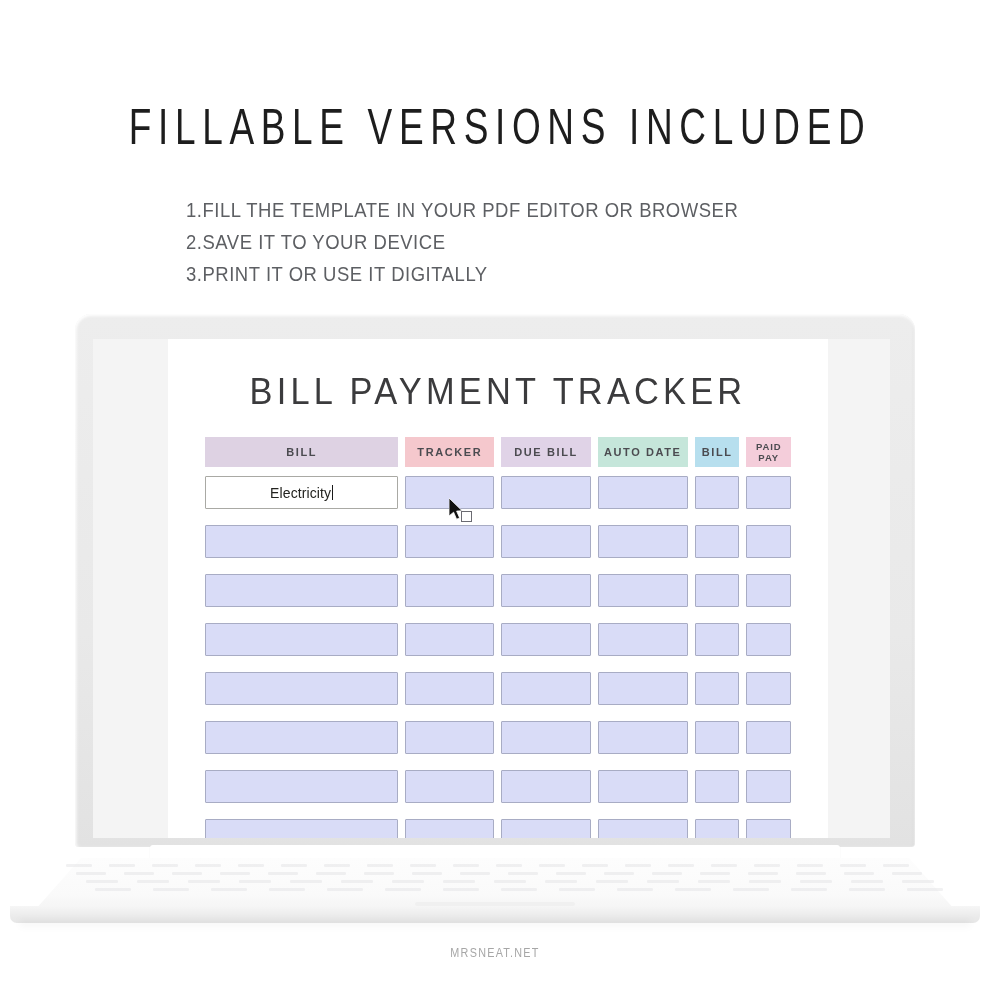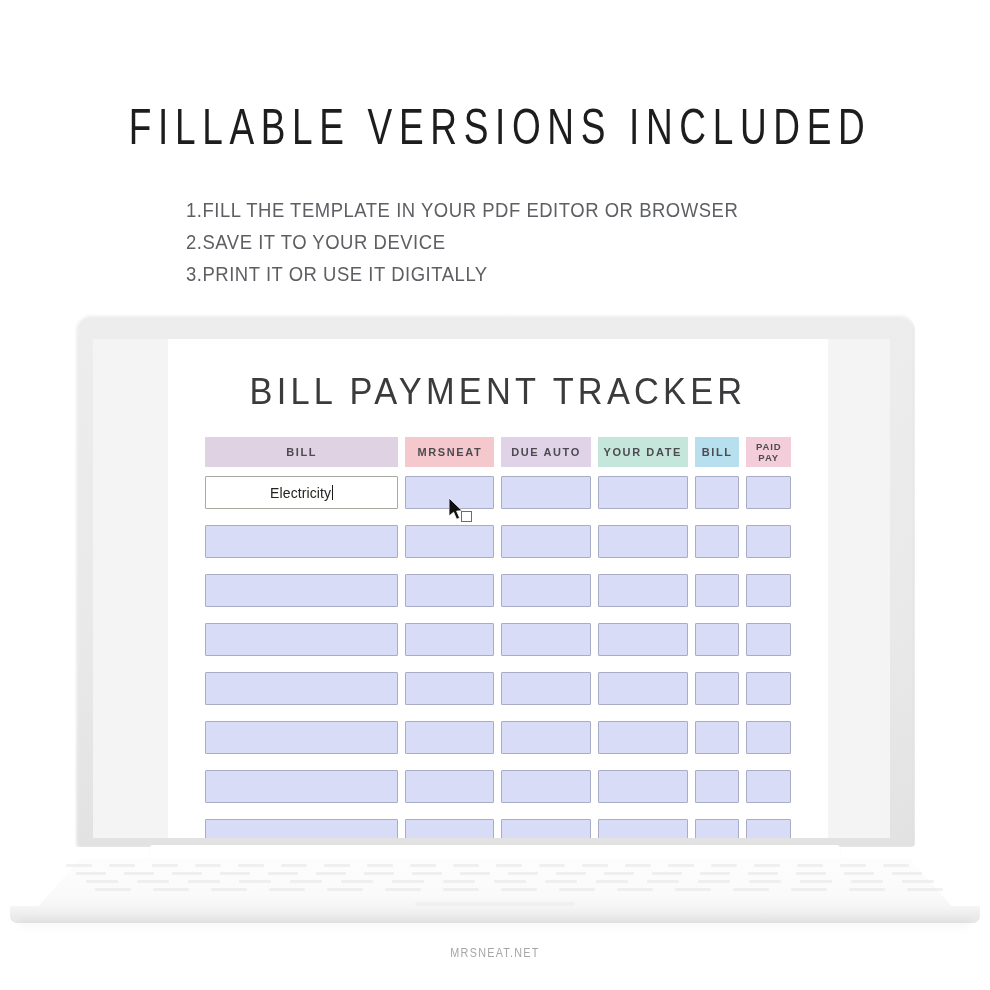--- a/index.html
+++ b/index.html
@@ -314,27 +314,27 @@
 
       <div class="doc-title">BILL PAYMENT TRACKER</div>
 
       <div class="tracker-table">
 
         <div class="t-row header-row">
           <div class="th h-bill col-bill">
             <span>BILL</span>
           </div>
           <div class="th h-amount col-amount">
-            <span>MRSNEAT</span>
+            <span>TRACKER</span>
           </div>
           <div class="th h-due col-due">
-            <span>DUE AUTO</span>
+            <span>DUE BILL</span>
           </div>
           <div class="th h-paiddate col-paiddate">
-            <span>YOUR DATE</span>
+            <span>AUTO DATE</span>
           </div>
           <div class="th h-paid col-paid">
             <span>BILL</span>
           </div>
           <div class="th h-auto col-auto two-line">
             <div>
               <span>PAID</span>
               <span>PAY</span>
             </div>
           </div>

